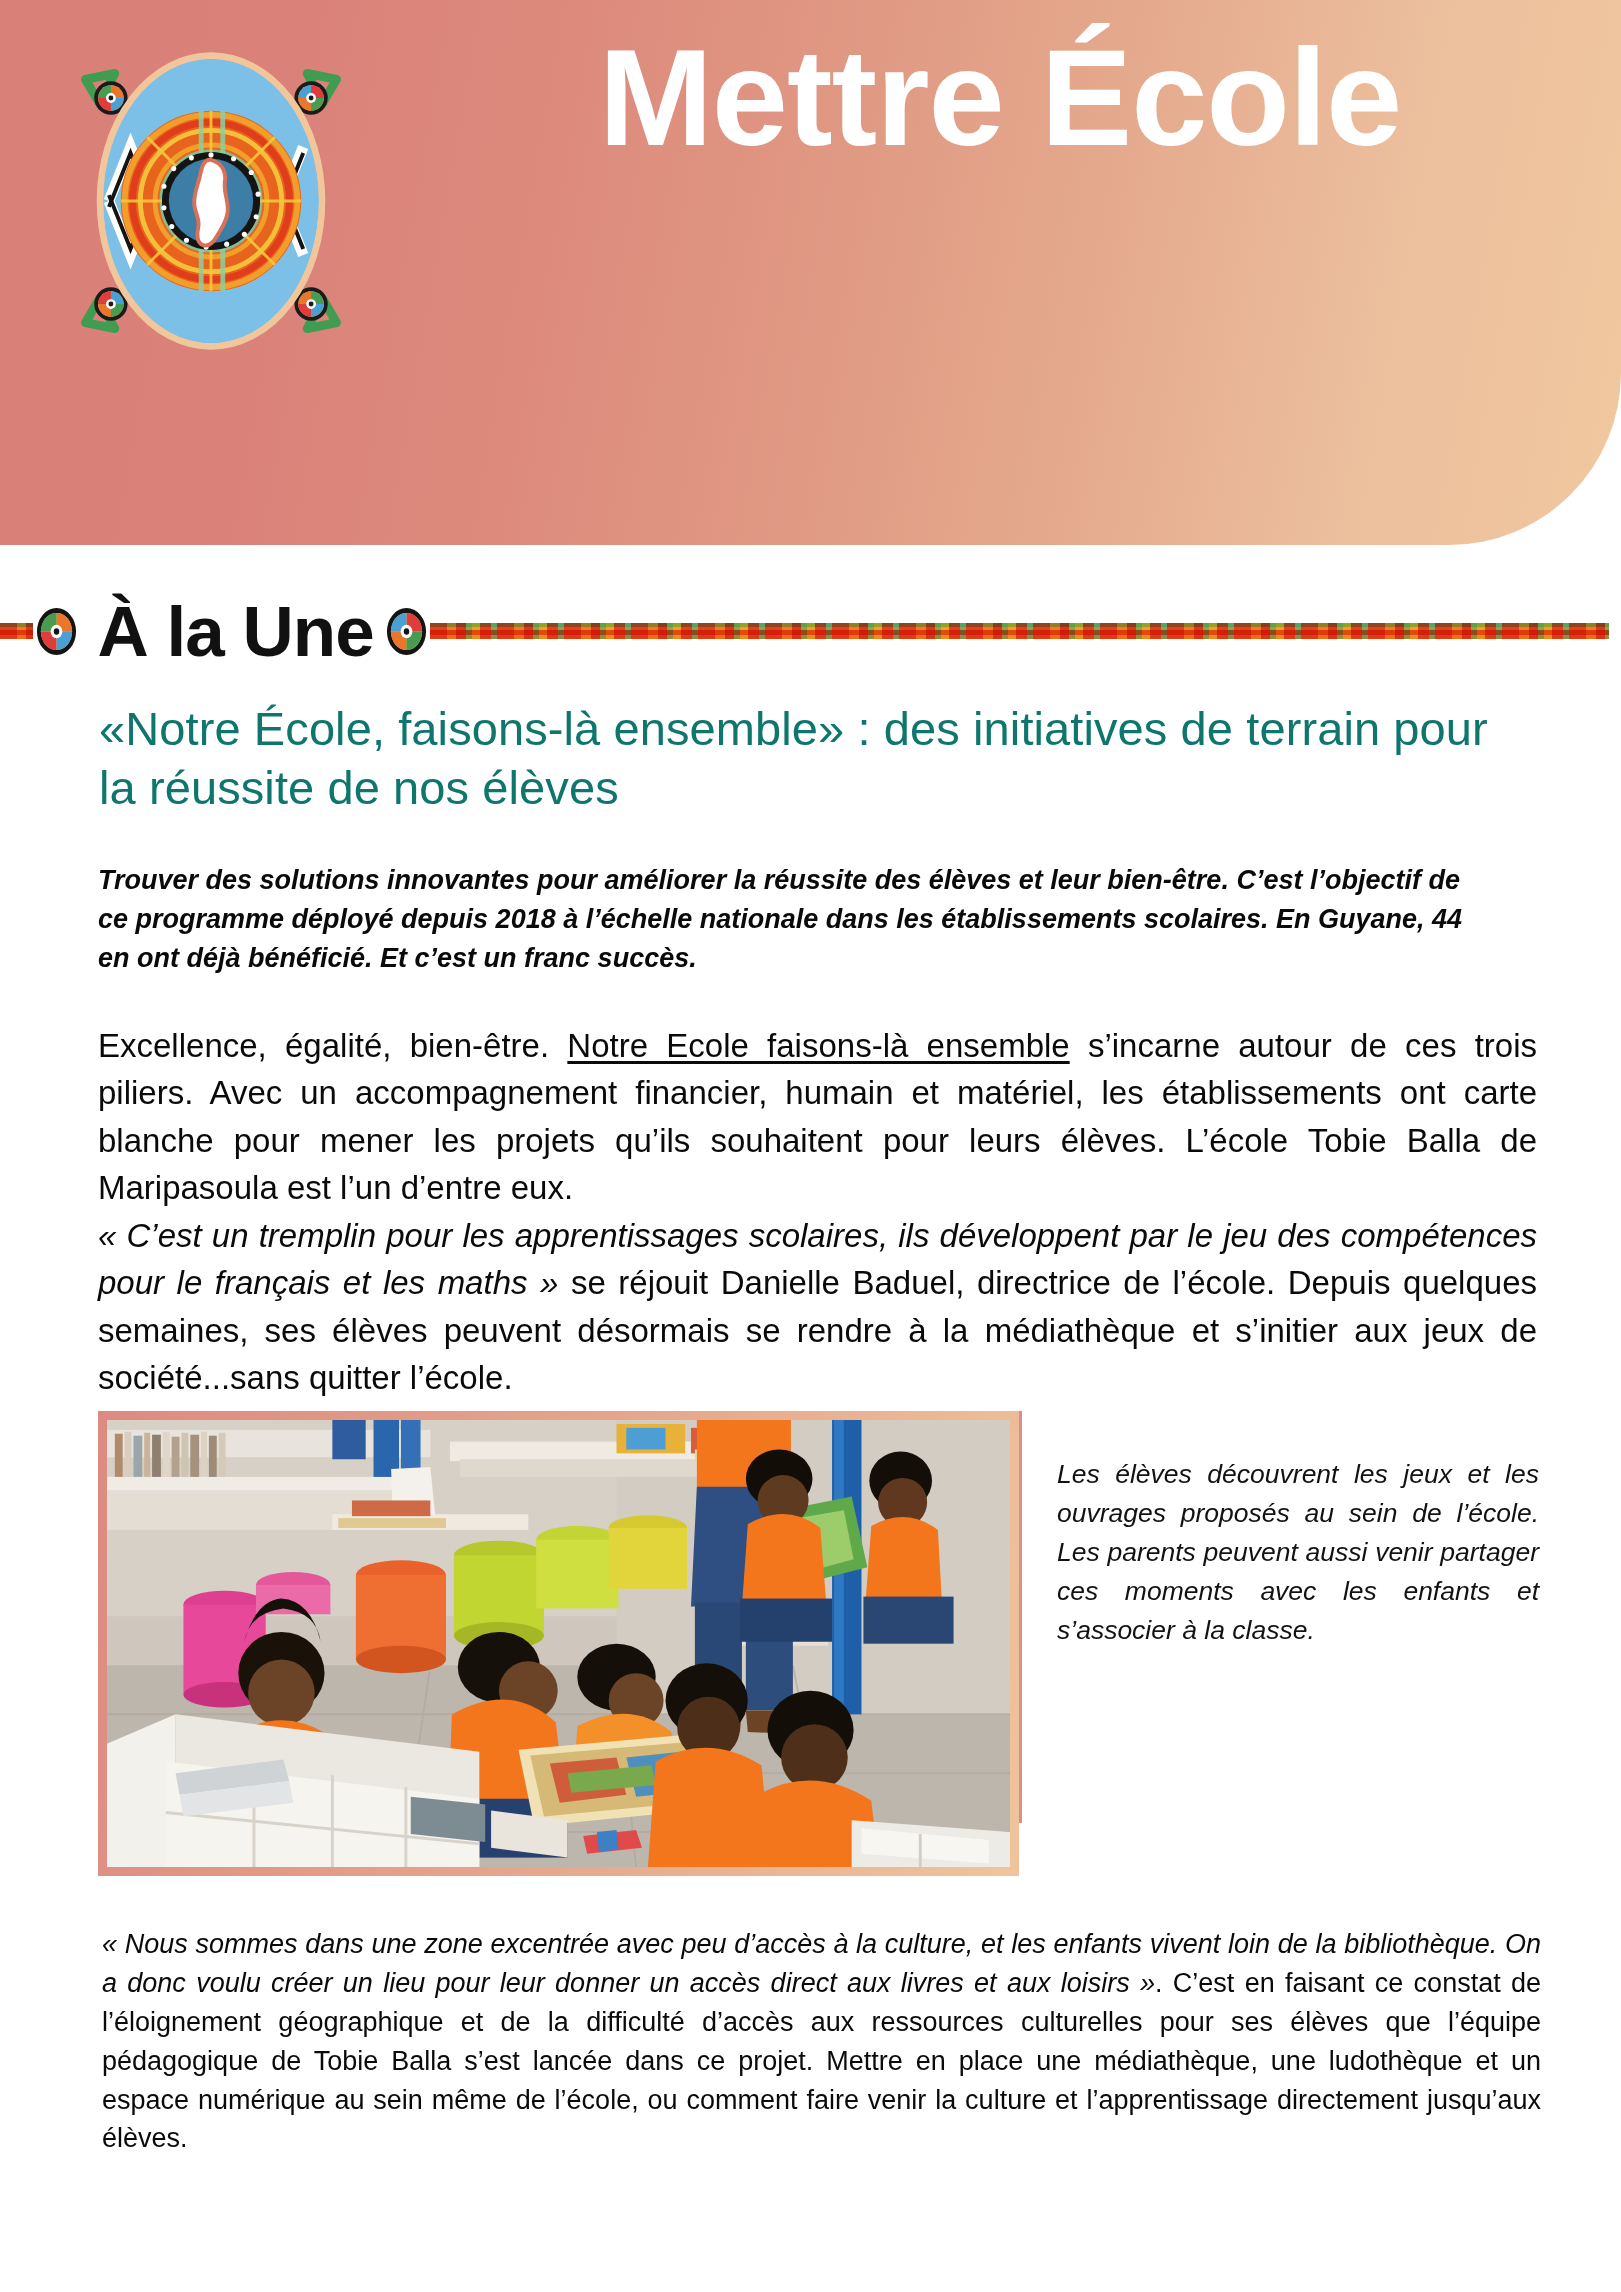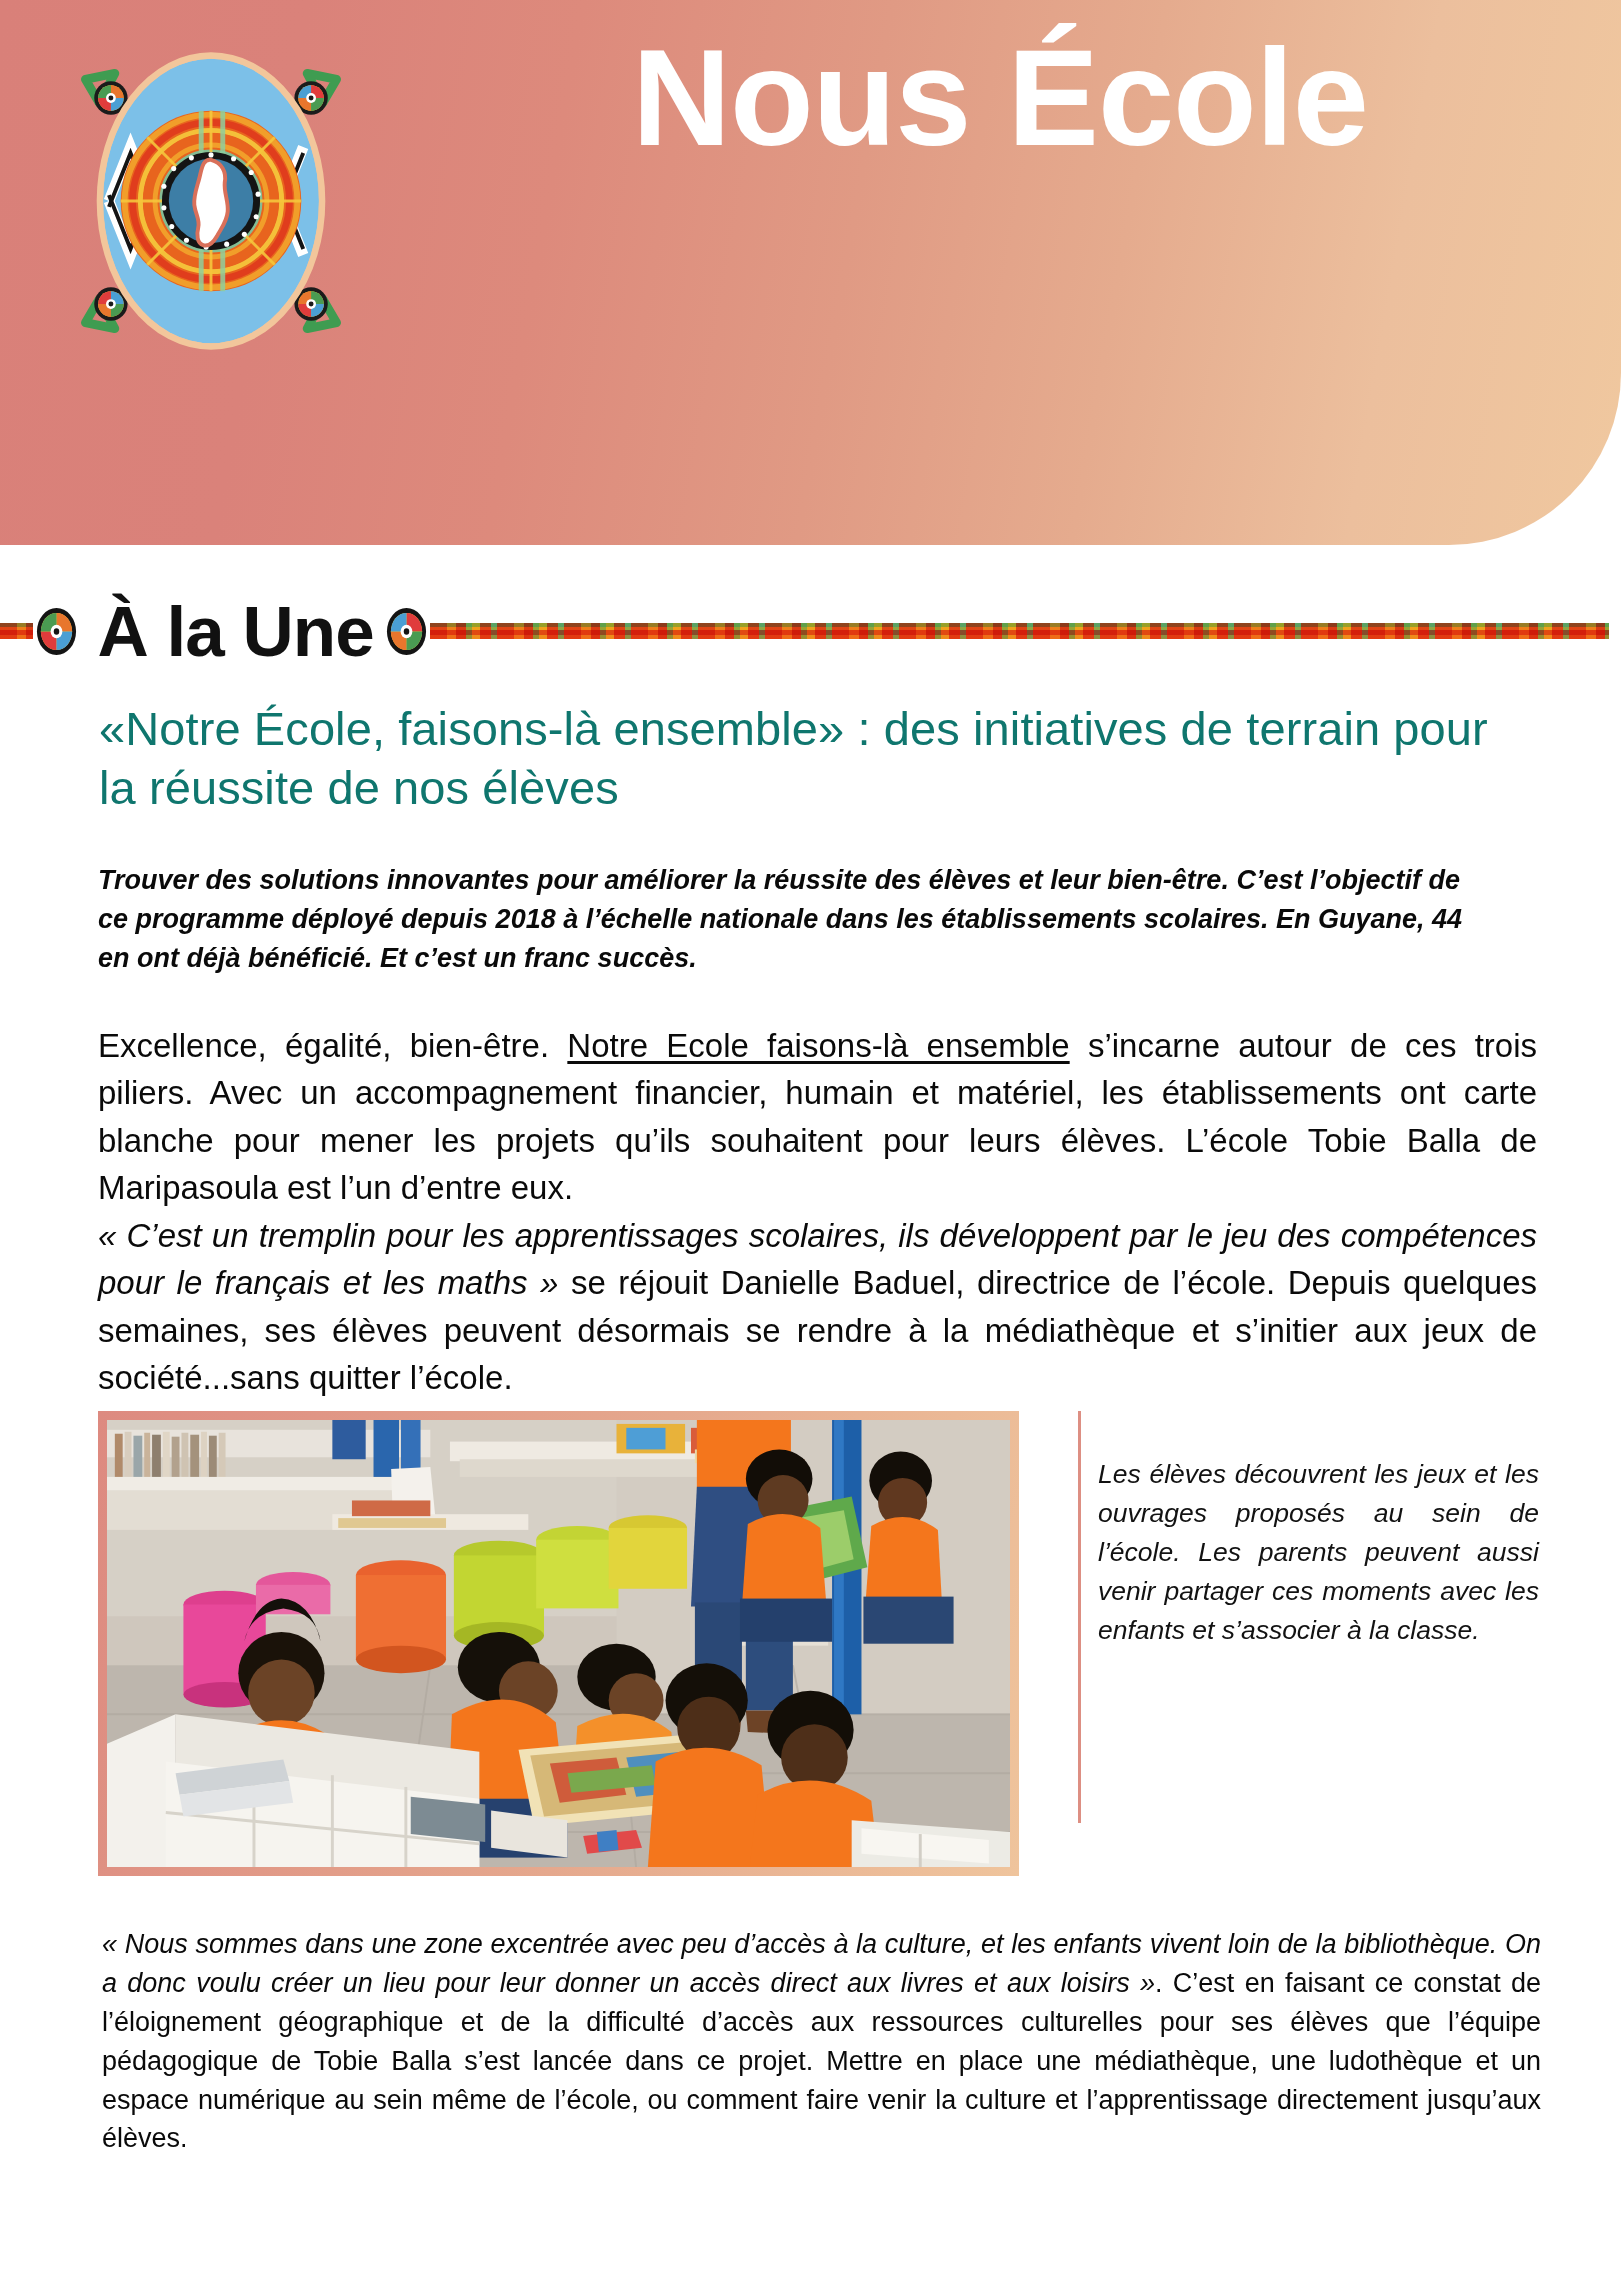--- a/index.html
+++ b/index.html
@@ -191,22 +191,21 @@
     height: 100%;
     display: block;
     background: #b9b2aa;
     position: relative;
     overflow: hidden;
   }
   .photo svg { display: block; width: 100%; height: 100%; }
 
   .caption-wrap {
     flex: 1 1 auto;
-    margin-left: 59px;
-    padding-left: 17px;
+    padding-left: 35px;
     border-left: 3.9px solid #dd8f83;
     min-height: 412px;
     padding-top: 44px;
     box-sizing: border-box;
   }
   .caption {
     font-style: italic;
     font-size: 26.5px;
     line-height: 1.47;
     text-align: justify;
@@ -342,21 +341,21 @@
       <circle cx="160" cy="160" r="43" fill="#3d7ea6"></circle>
 
       <path d="M160 118 C171 121 176 130 174 141 C173 152 178 160 177 171
                C176 182 170 188 166 196 C162 203 158 207 152 205
                C146 203 145 195 147 187 C149 179 144 173 143 164
                C142 153 147 143 149 133 C151 124 153 117 160 118 Z" fill="#ffffff" stroke="#d9705a" stroke-width="4"></path>
     </svg>
   </div>
 
   <div class="title-block">
-    <div class="title-line1">Nous École</div>
+    <div class="title-line1">Mettre École</div>
   </div>
 </div>
 
 <div class="section-row">
   <span class="rule-stub woven"></span>
 
   <svg class="medallion" viewBox="0 0 44 52">
     <ellipse cx="22" cy="26" rx="20" ry="24" fill="#141414"></ellipse>
     <ellipse cx="22" cy="26" rx="16" ry="19" fill="#f2c83c"></ellipse>
     <path d="M22 7 A16 19 0 0 1 38 26 L22 26 Z" fill="#e8762d"></path>

